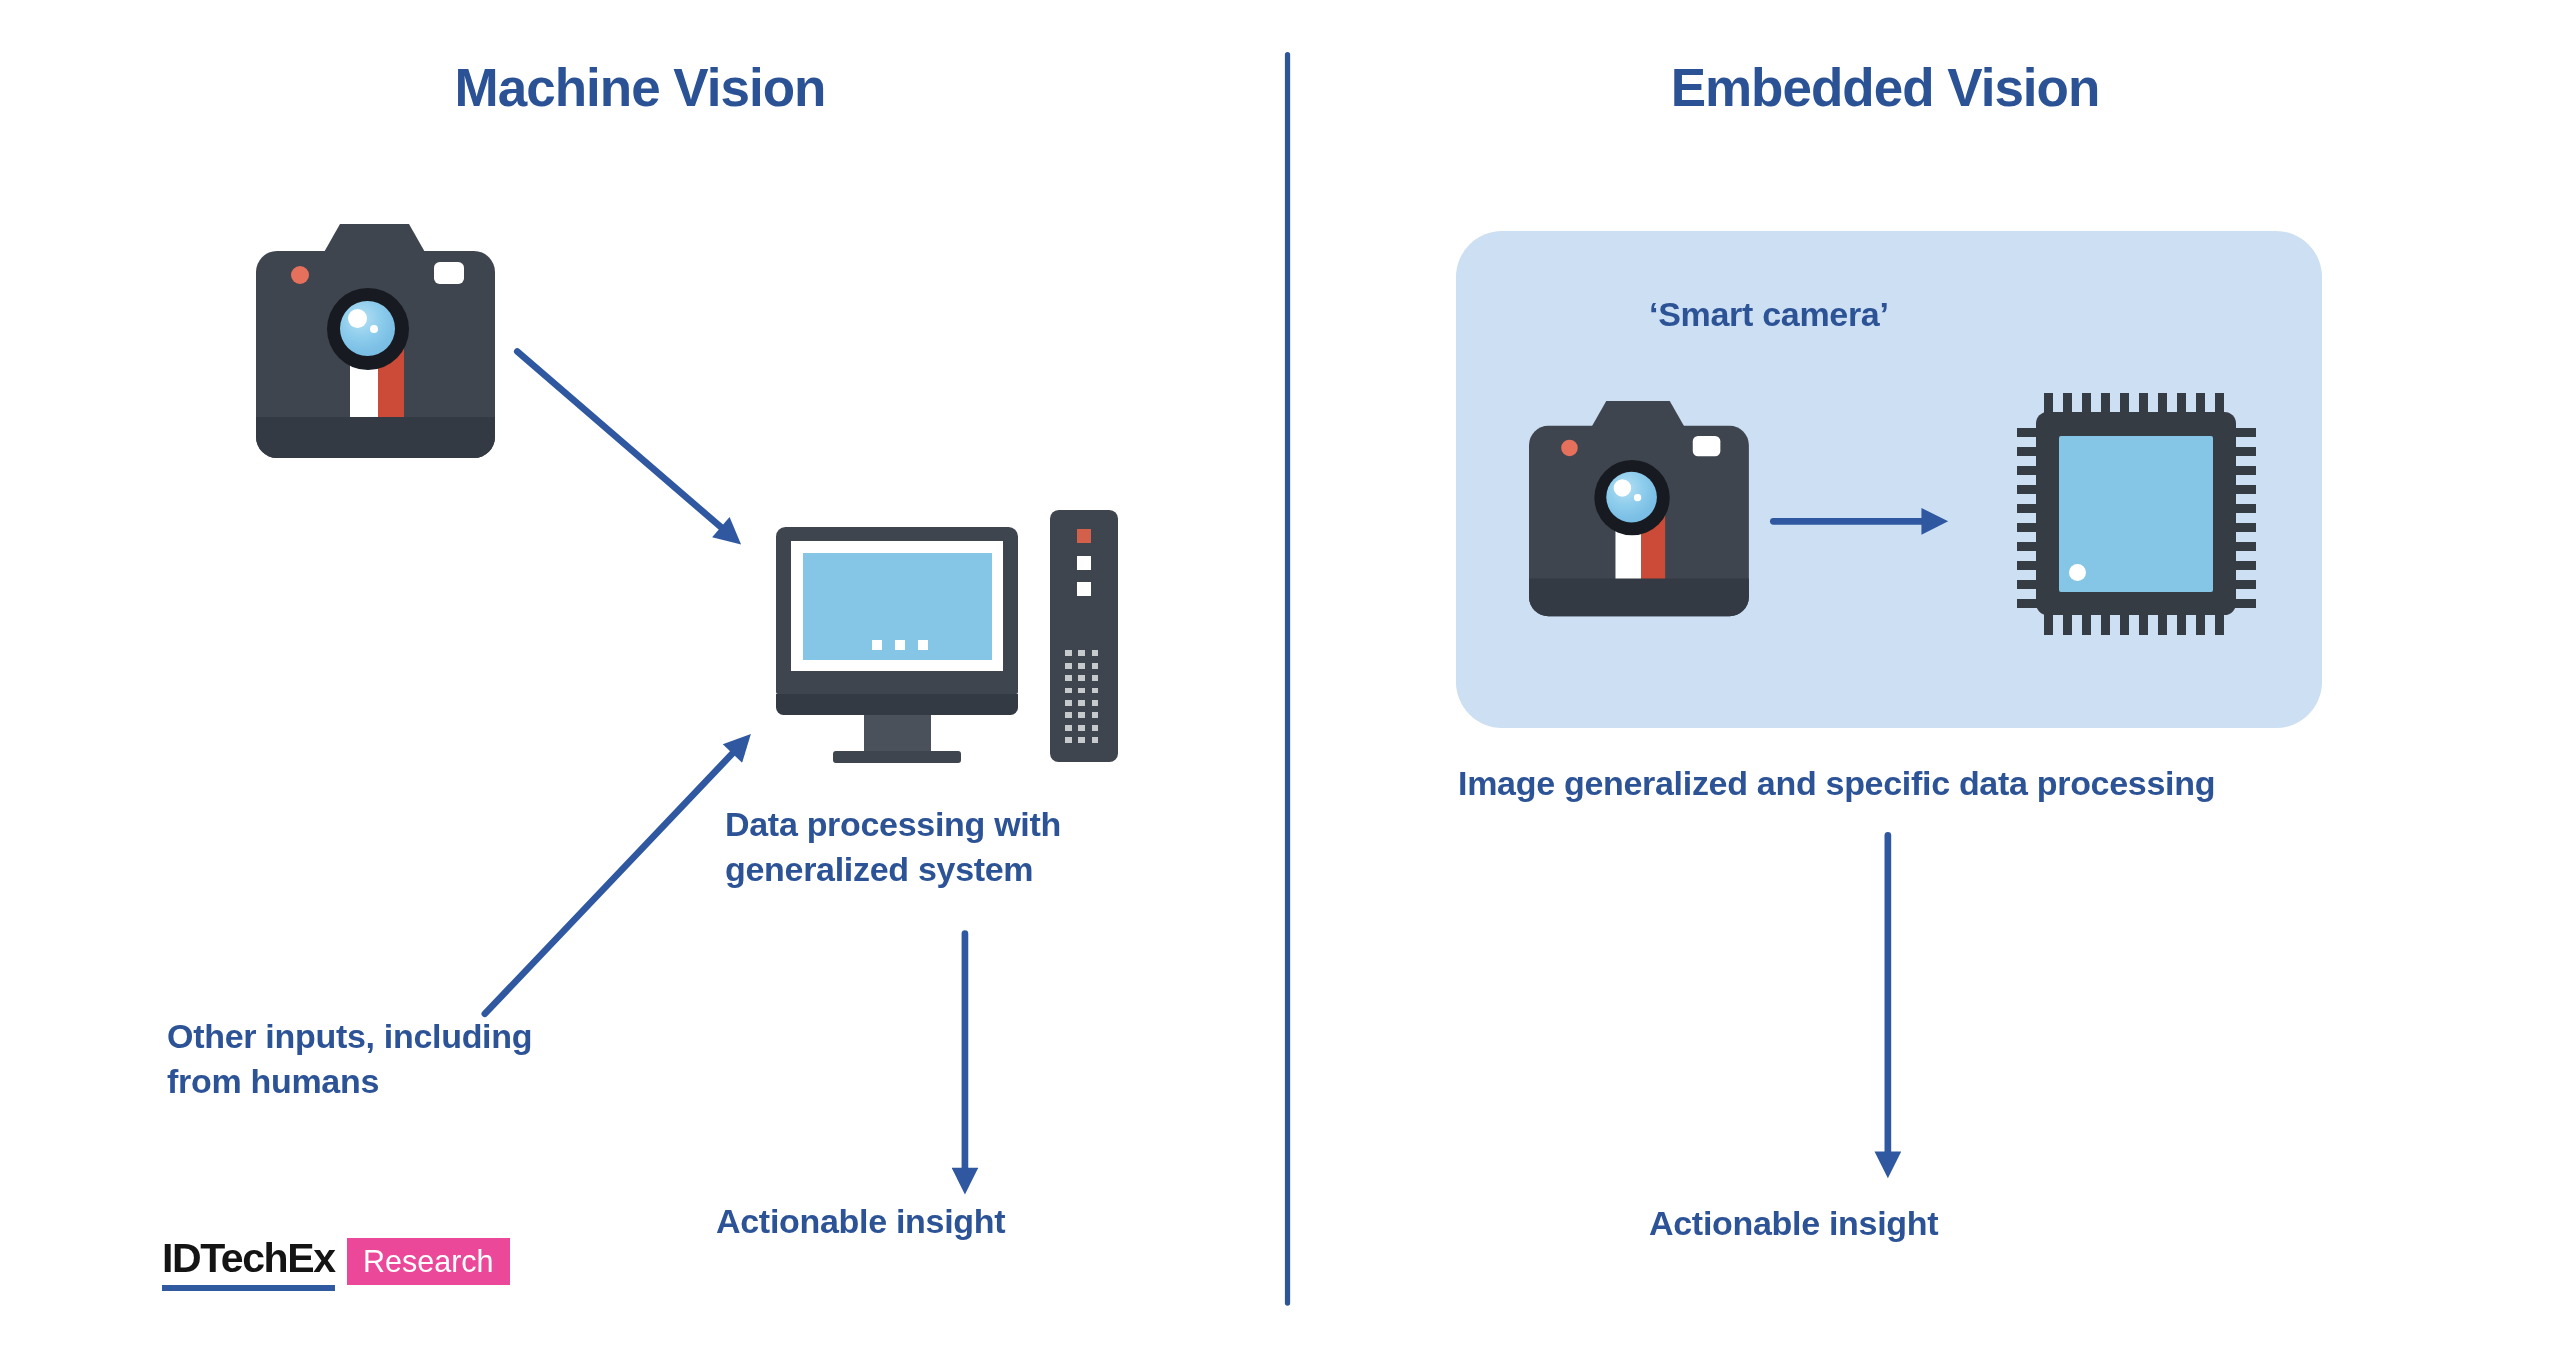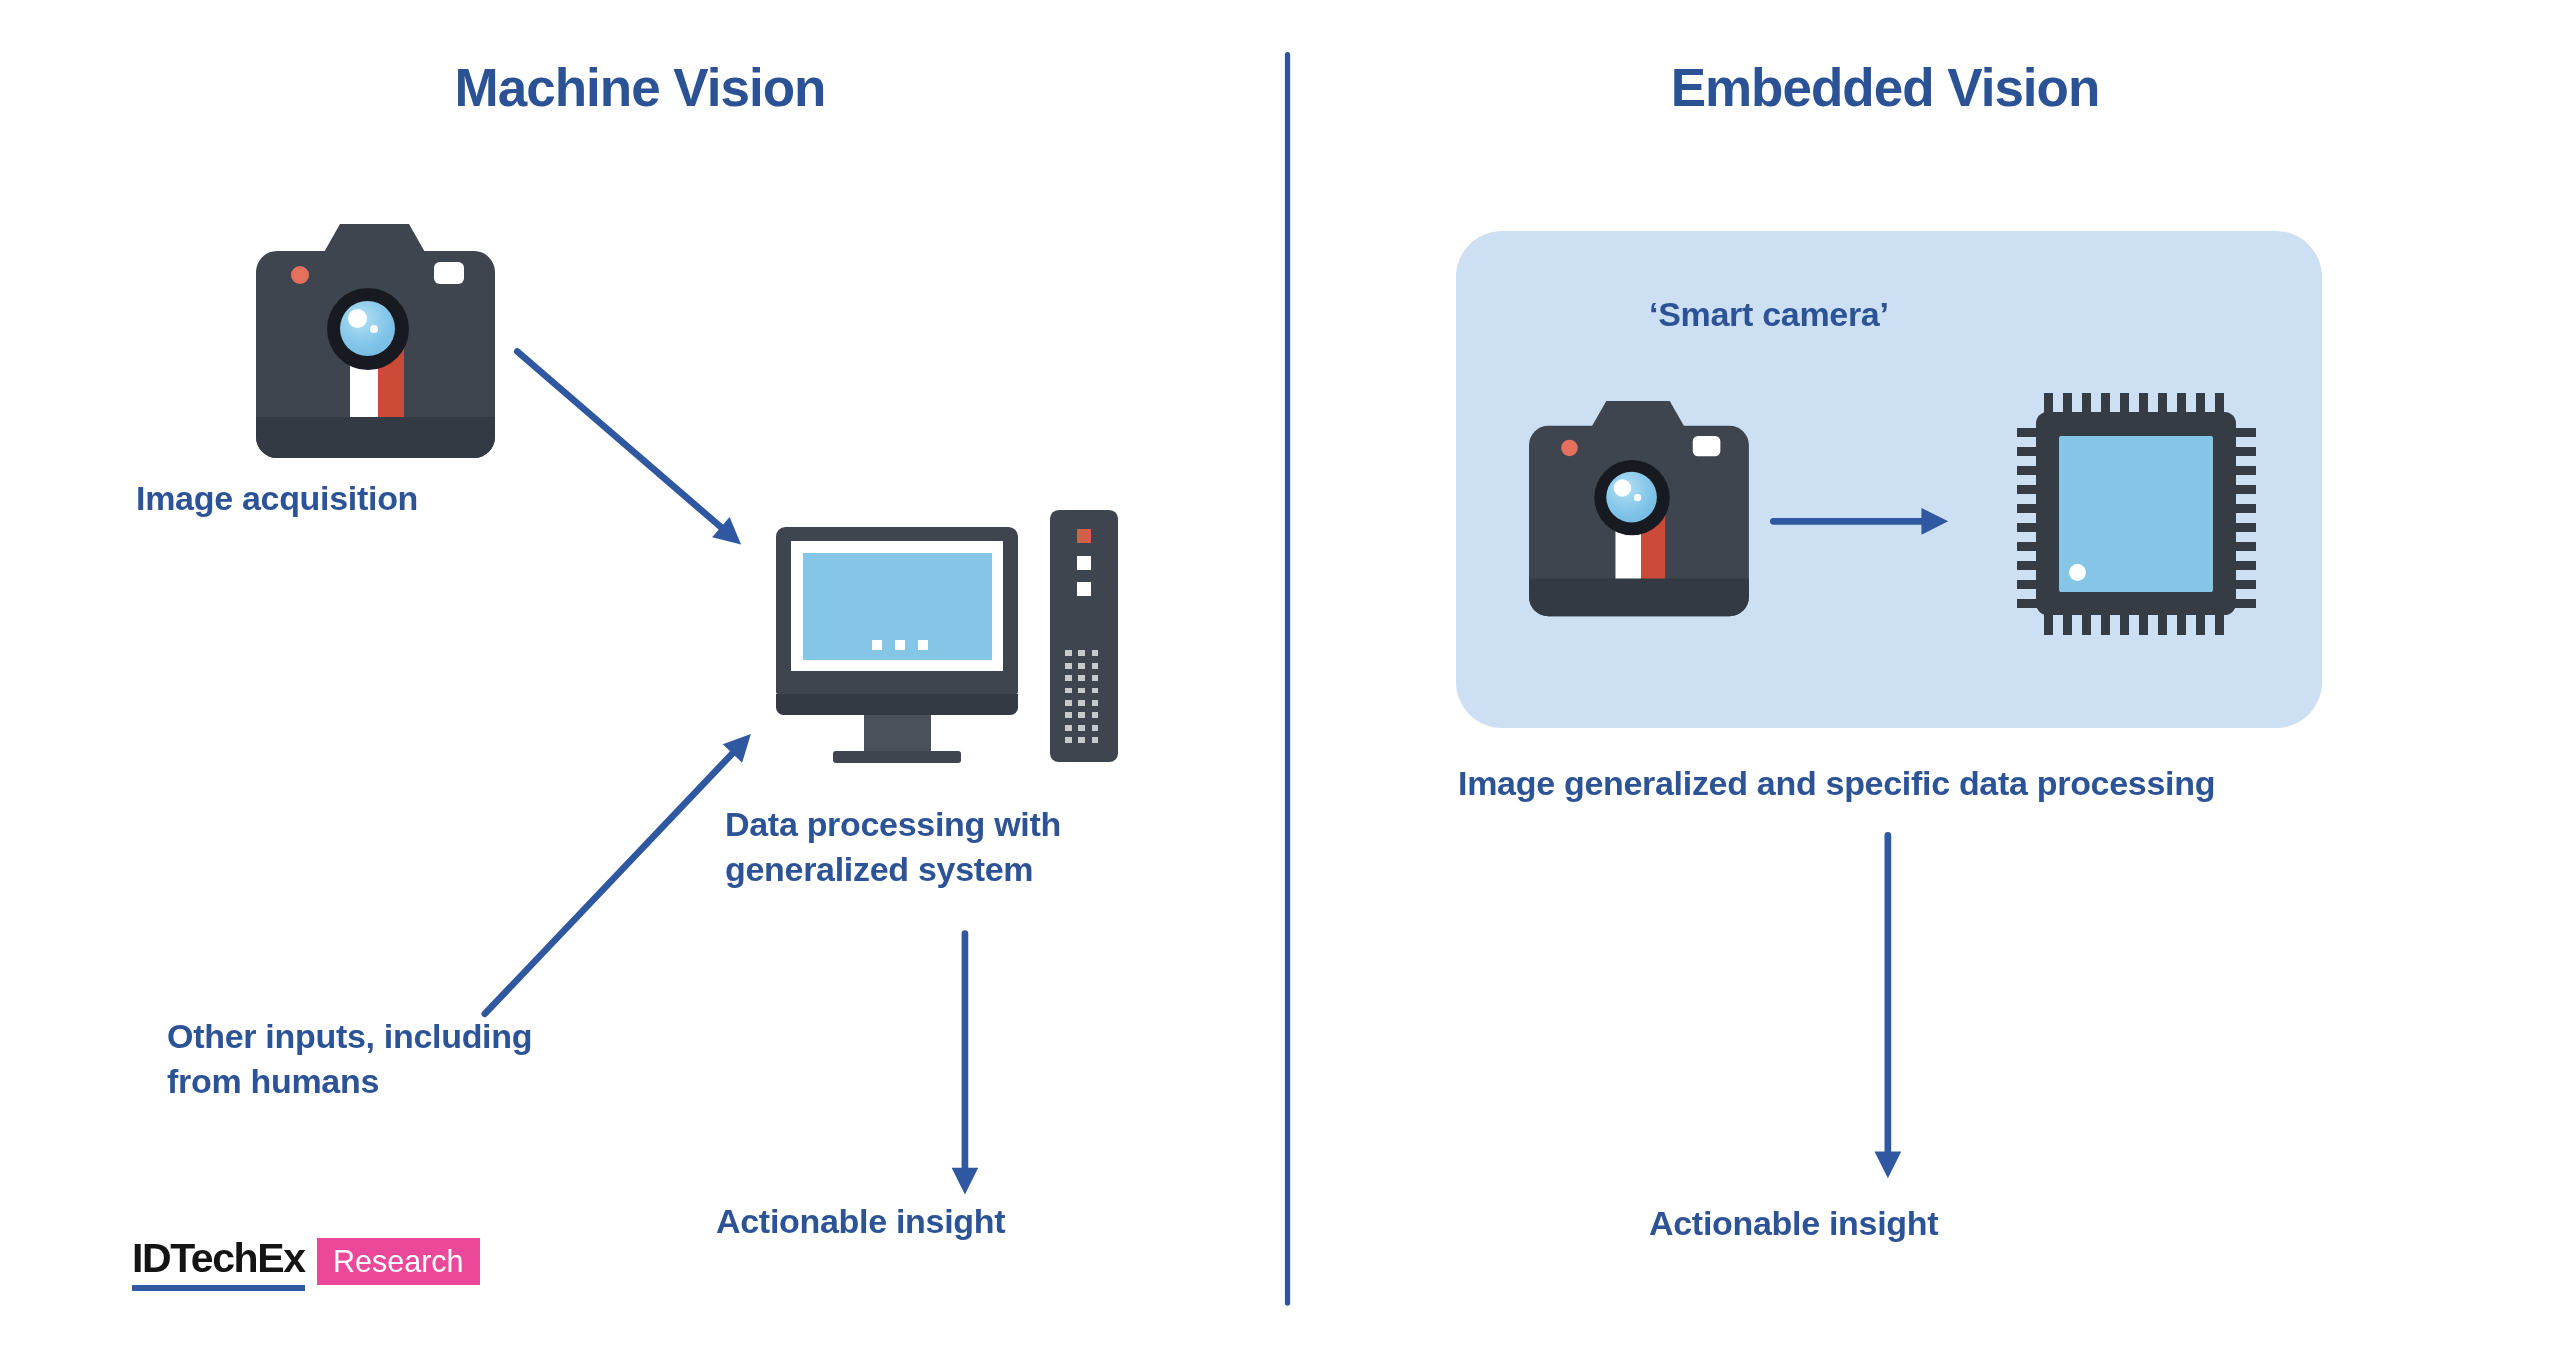--- a/index.html
+++ b/index.html
@@ -76,21 +76,21 @@
     background:repeating-linear-gradient(90deg,#363c44 0 9.5px,transparent 9.5px 19px);}
   .chip-pins-left{left:0;top:27px;width:23px;height:188px;
     background:repeating-linear-gradient(0deg,#363c44 0 9.5px,transparent 9.5px 19px);}
   .chip-pins-right{left:216px;top:27px;width:23px;height:188px;
     background:repeating-linear-gradient(0deg,#363c44 0 9.5px,transparent 9.5px 19px);}
   .chip-body{left:19px;top:19px;width:200px;height:203px;background:#363c44;border-radius:11.5px;}
   .chip-inner{left:23px;top:24px;width:154px;height:156px;background:#85c6e6;border-radius:1.9px;}
   .chip-dot{left:9.5px;bottom:11.5px;width:17px;height:17px;border-radius:50%;background:#ffffff;}
 
   
-  .logo{position:absolute;left:132px;top:1238px;display:flex;gap:12.4px;align-items:flex-start;}
+  .logo{position:absolute;left:162px;top:1238px;display:flex;gap:12.4px;align-items:flex-start;}
   .logo-brand{font-size:41px;font-weight:700;color:#141414;letter-spacing:-1.4px;line-height:1;
               padding-bottom:5.7px;border-bottom:6.7px solid #2f5aa0;}
   .logo-research{background:#ec4899;color:#ffffff;font-size:30.5px;font-weight:400;
                  padding:7.6px 16px 8.6px 16px;line-height:1;}
 </style>
 </head>
 <body>
 
 <div id="canvas">
 
@@ -121,21 +121,20 @@
     <div class="cam-bottom"></div>
     <div class="cam-dot"></div>
     <div class="cam-flash"></div>
     <div class="cam-lens">
       <div class="cam-glass">
         <div class="cam-hl1"></div>
         <div class="cam-hl2"></div>
       </div>
     </div>
   </div>
-  <div class="label lbl-image-acq">Image acquisition</div>
 
   <div class="computer">
     <div class="mon-frame">
       <div class="mon-bezel">
         <div class="mon-screen">
           <div class="mon-dots">
             <span></span>
               <span></span>
               <span></span>
           </div>

